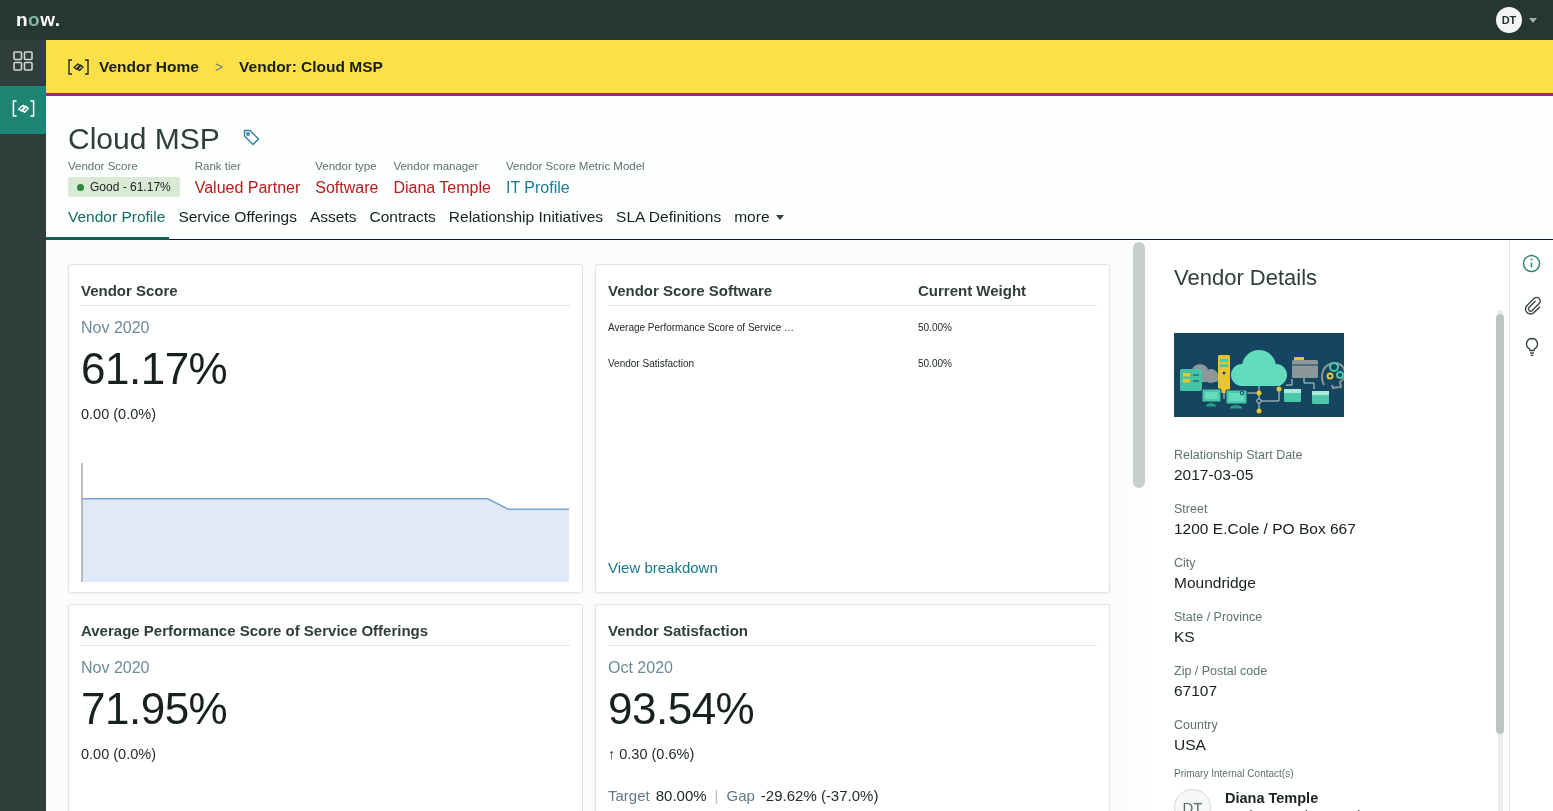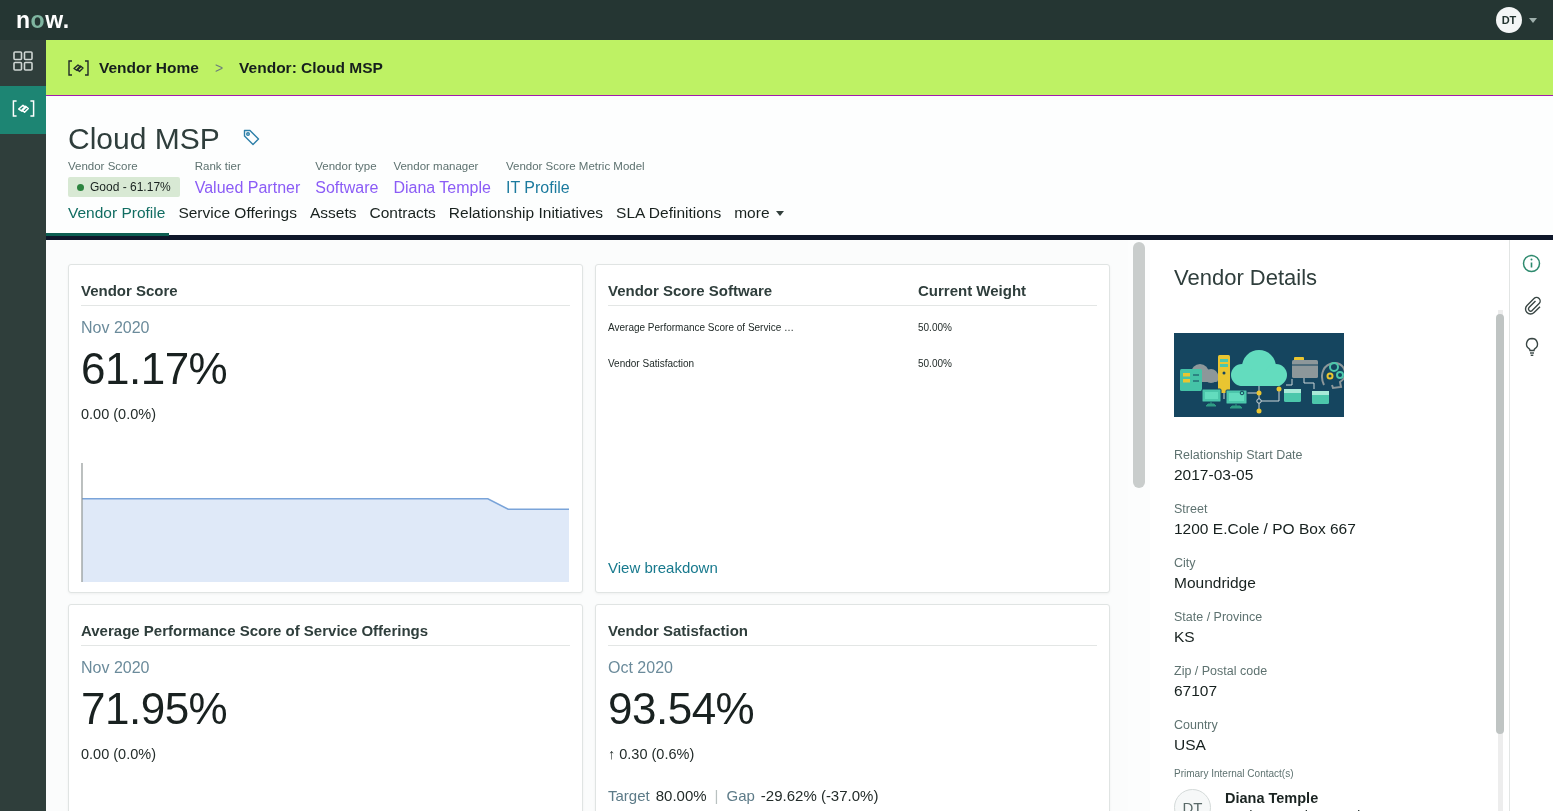--- a/index.html
+++ b/index.html
@@ -2,48 +2,48 @@
 <html><head>
 <meta charset="utf-8">
 <style>
   html,body{margin:0;padding:0;background:#dfe3e2;}
   #app{position:relative;width:1553px;height:811px;background:#ffffff;overflow:hidden;
        font-family:"Liberation Sans",sans-serif;color:#1b2422;}
 
   
   .topbar{position:absolute;left:0;top:0;width:1553px;height:40px;background:#253633;
           display:flex;align-items:center;justify-content:space-between;box-sizing:border-box;padding:0 16px;}
-  .logo{font-size:23px;font-weight:bold;color:#ffffff;letter-spacing:.5px;}
+  .logo{font-size:19px;font-weight:bold;color:#ffffff;letter-spacing:.5px;}
   .logo .o{color:#7fb5a0;}
   .user-menu{display:flex;align-items:center;gap:7px;cursor:pointer;}
   .tb-avatar{width:26px;height:26px;border-radius:50%;background:#f4f6f6;color:#22332f;
              font-size:11px;font-weight:bold;display:flex;align-items:center;justify-content:center;}
   .caret{width:0;height:0;border-left:4px solid transparent;border-right:4px solid transparent;border-top:5px solid #9fb0ac;}
 
   
   .sidebar{position:absolute;left:0;top:40px;width:46px;height:771px;background:#2f3e3b;}
   .side-item{width:46px;height:46px;display:flex;align-items:center;justify-content:center;cursor:pointer;color:#cfd6d4;}
   .side-item.active{height:48px;background:#1d8573;color:#ffffff;}
 
   
-  .crumbbar{position:absolute;left:46px;top:40px;width:1507px;height:56px;background:#bef264;
-            border-bottom:1px solid #a21caf;box-sizing:border-box;display:flex;align-items:center;
+  .crumbbar{position:absolute;left:46px;top:40px;width:1507px;height:56px;background:#fde047;
+            border-bottom:3px solid #a21caf;box-sizing:border-box;display:flex;align-items:center;
             padding-left:22px;gap:10px;}
   .crumb-icon{color:#222b29;display:flex;}
   .crumb{font-size:15.5px;font-weight:600;color:#161f1d;}
   .crumb-sep{font-size:14px;color:#6c7e7b;margin:0 6px;}
 
   
   .header{position:absolute;left:46px;top:96px;width:1507px;height:144px;background:#fdfefe;
-          box-sizing:border-box;border-bottom:5px solid #0f172a;}
+          box-sizing:border-box;border-bottom:1px solid #0f172a;}
   .title-row{display:flex;align-items:center;gap:22px;margin:26px 0 0 22px;}
   .page-title{font-size:30px;font-weight:400;color:#2f3e3c;line-height:34px;}
   .fields-row{display:flex;gap:15px;margin:3px 0 0 22px;}
   .field-label{font-size:11.5px;color:#5e7270;line-height:14px;}
-  .field-value{font-size:16px;color:#8b5cf6;margin-top:5px;line-height:20px;}
+  .field-value{font-size:16px;color:#b91c1c;margin-top:5px;line-height:20px;}
   .field-value.link{color:#1b7a9e;cursor:pointer;}
   .badge{display:inline-flex;align-items:center;gap:6px;background:#d8e9d4;border-radius:2px;
          padding:3px 9px;font-size:12px;color:#19221f;margin-top:4px;}
   .badge .dot{width:7px;height:7px;border-radius:50%;background:#2c843f;}
 
   .tabs{position:absolute;left:22px;bottom:0;display:flex;gap:13px;}
   .tab{position:relative;font-size:15.5px;font-weight:500;color:#19221f;padding-bottom:13px;cursor:pointer;display:flex;align-items:center;gap:6px;}
   .tab.active{color:#116d62;}
   .tab.active::after{content:"";position:absolute;left:-22px;right:-4px;bottom:-1px;height:3px;background:#0d5f52;}
   .tab .caret{border-top-color:#33403d;}

